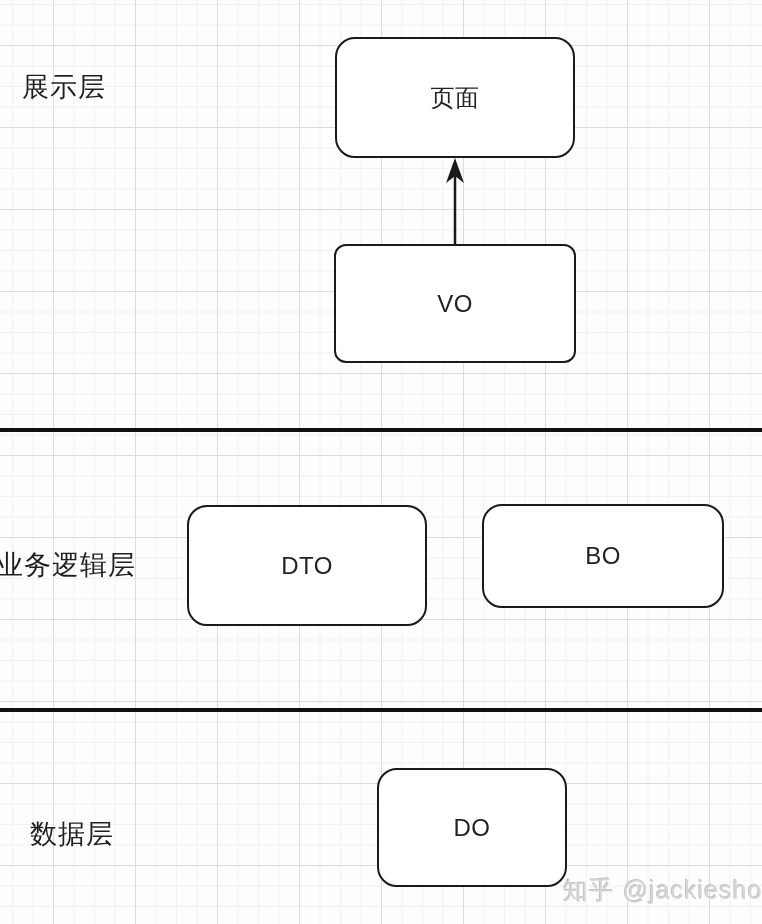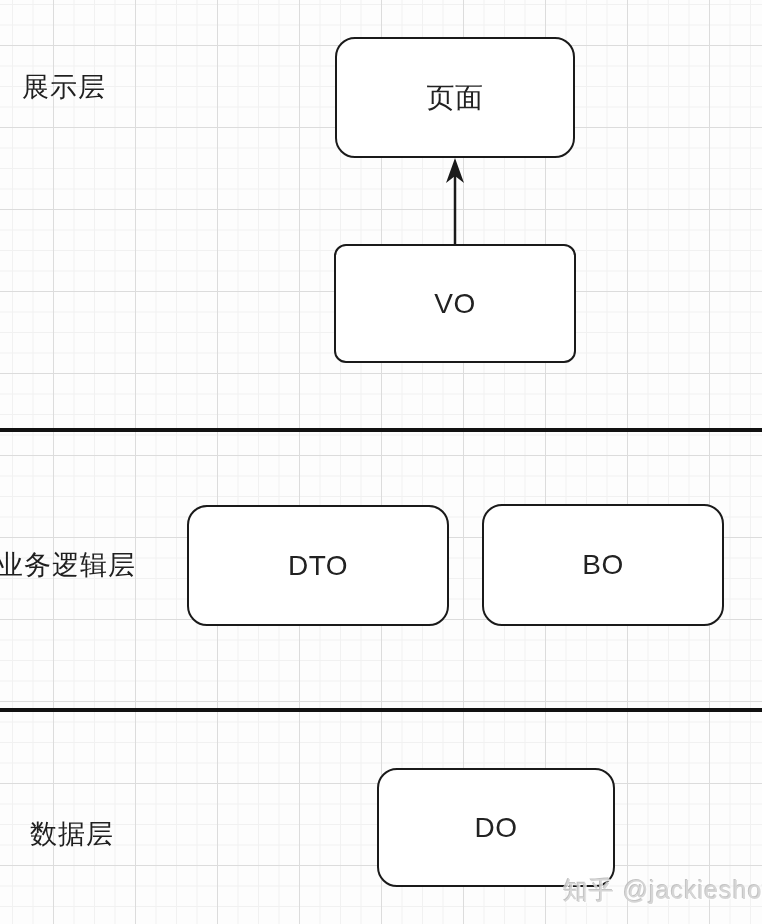--- a/index.html
+++ b/index.html
@@ -41,30 +41,30 @@
   .node {
     position: absolute;
     background: #ffffff;
     border: 2.5px solid #1a1a1a;
     border-radius: 20px;
     display: flex;
     align-items: center;
     justify-content: center;
   }
   .node-label {
-    font-size: 28px;
+    font-size: 24px;
     color: #222222;
     letter-spacing: 0.5px;
     line-height: 1;
   }
   .node-page { left: 335px; top: 37px;  width: 240px; height: 121px; }
   .node-vo   { left: 334px; top: 244px; width: 242px; height: 119px; border-radius: 12px; }
-  .node-dto  { left: 187px; top: 505px; width: 262px; height: 121px; }
-  .node-bo   { left: 482px; top: 504px; width: 242px; height: 122px; }
-  .node-do   { left: 377px; top: 768px; width: 238px; height: 119px; }
+  .node-dto  { left: 187px; top: 505px; width: 240px; height: 121px; }
+  .node-bo   { left: 482px; top: 504px; width: 242px; height: 104px; }
+  .node-do   { left: 377px; top: 768px; width: 190px; height: 119px; }
 
   .edge-svg {
     position: absolute;
     left: 440px;
     top: 156px;
     width: 30px;
     height: 90px;
     overflow: visible;
   }
 

